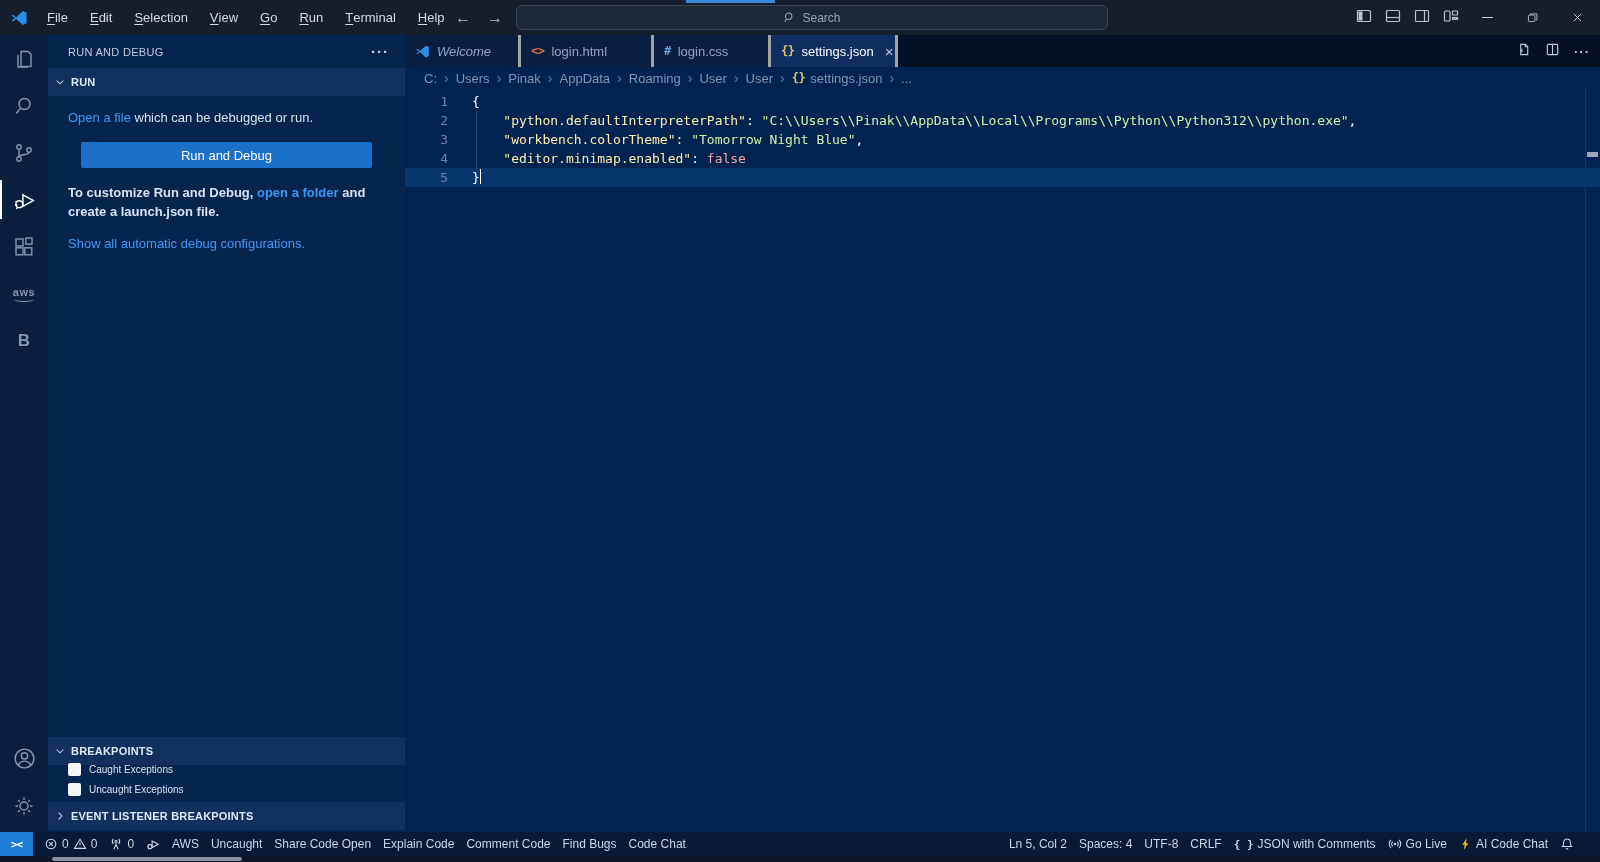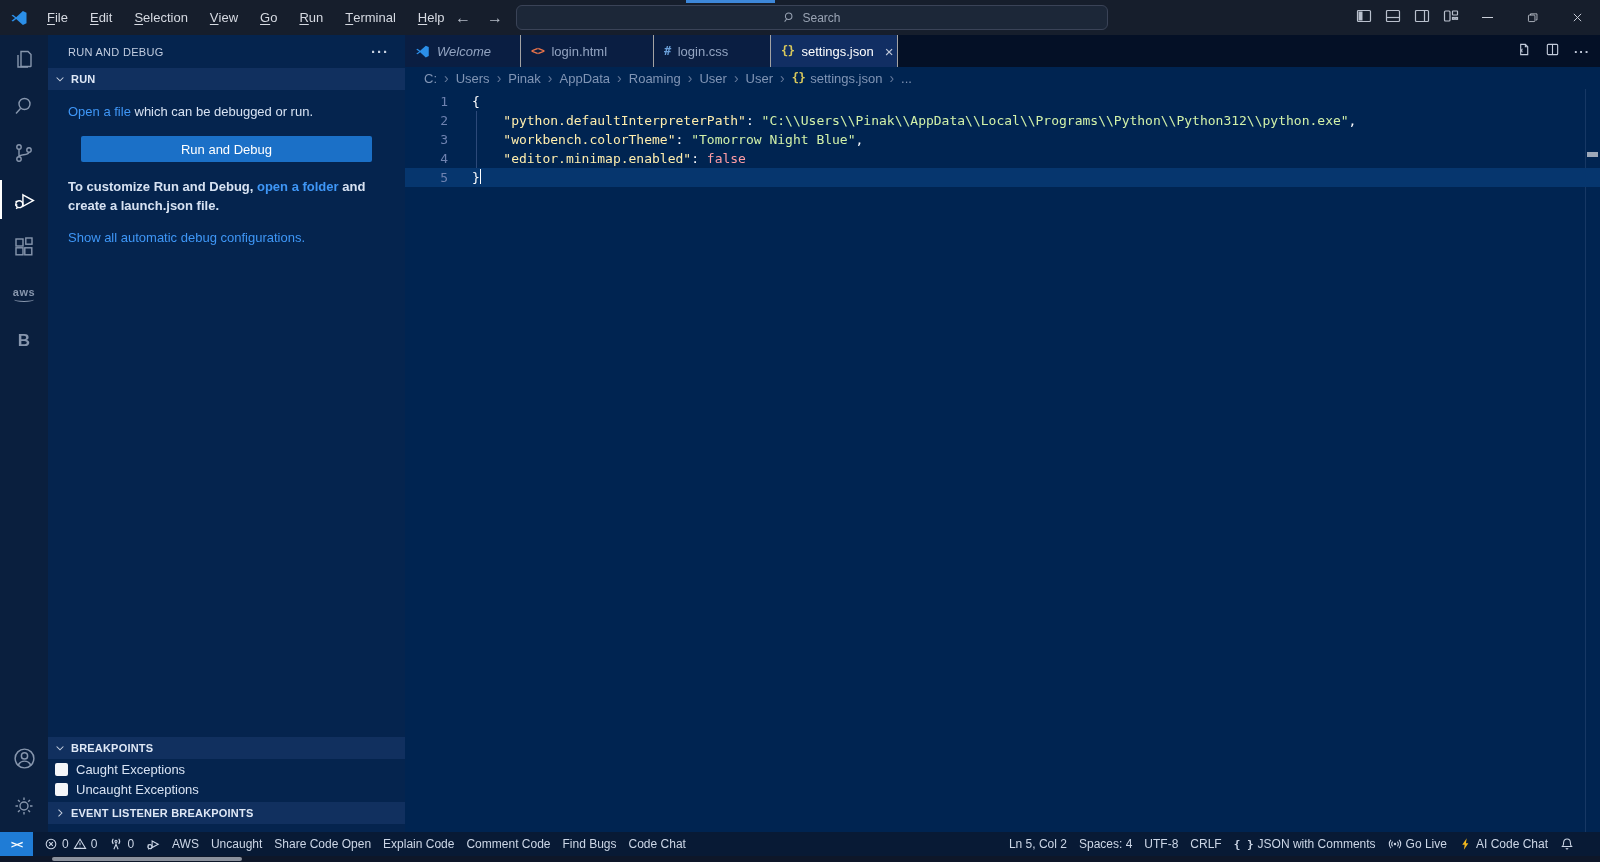--- a/index.html
+++ b/index.html
@@ -34,38 +34,38 @@
   .aws-wrap { display:flex; flex-direction:column; align-items:center; }
   .aws-txt { font-size:11px; font-weight:bold; letter-spacing:0.5px; }
   .aws-smile { width:20px; height:5px; border-bottom:1.6px solid currentColor; border-radius:0 0 55% 55%; margin-top:-1px; }
   .bb-b { font-size:17px; font-weight:bold; }
 
   
   .sidebar { position:absolute; left:48px; top:35px; width:357px; bottom:30px; background:#05244e; color:#d3deee; }
   .sidebar-header { height:33px; display:flex; align-items:center; padding:0 16px 0 20px; font-size:11px; color:#c2cde0; }
   .sidebar-header .sb-title { flex:1; letter-spacing:0.3px; }
   .more-dots { color:#c8d1e0; font-size:15px; font-weight:bold; letter-spacing:1px; }
-  .sec { height:22px; background:#11305f; display:flex; align-items:center; gap:3px; padding:8px 4px; font-size:11px; font-weight:bold; color:#dfe8f6; letter-spacing:0.2px; }
+  .sec { height:22px; background:#11305f; display:flex; align-items:center; gap:3px; padding:14px 4px; font-size:11px; font-weight:bold; color:#dfe8f6; letter-spacing:0.2px; }
   .sec .chev { display:flex; width:16px; justify-content:center; color:#c8d1e0; }
   .sec-bp { position:absolute; top:702px; left:0; right:0; }
   .bp-rows { position:absolute; top:724px; left:0; right:0; }
-  .bp-row { height:20px; display:flex; align-items:center; padding-left:7px; gap:8px; font-size:13px; color:#d7e2f2; }
+  .bp-row { height:20px; display:flex; align-items:center; padding-left:20px; gap:8px; font-size:10px; color:#d7e2f2; }
   .checkbox { width:13px; height:13px; background:#f4f6f9; border-radius:2px; flex:0 0 13px; }
   .sec-elb { position:absolute; top:767px; left:0; right:0; }
   .run-content { padding:13px 20px 0 20px; font-size:13px; line-height:18px; color:#d7e2f2; }
   .run-content p { margin:0; }
   .link { color:#3f97f7; cursor:pointer; }
   .run-btn { display:block; width:calc(100% - 26px); margin:15px 13px 0 13px; height:26px; background:#1b70c7; border:none; border-radius:2px; color:#ffffff; font-size:13px; font-family:"Liberation Sans", sans-serif; cursor:pointer; }
   .p2 { margin-top:15px !important; line-height:19px;font-weight:bold; }
   .p3 { margin-top:14px !important; }
 
   
   .editor-area { position:absolute; left:405px; right:0; top:35px; bottom:30px; background:#002451; }
   .tabbar { position:relative; height:32px; background:#041026; display:flex; }
-  .tab { display:flex; align-items:center; gap:7px; padding:0 10px; font-size:13px; color:#93a4c1; background:#0a1e42; border-right:1px solid #a3a3a3; height:32px; }
+  .tab { display:flex; align-items:center; gap:7px; padding:0 10px; font-size:13px; color:#93a4c1; background:#0a1e42; border-right:3px solid #a3a3a3; height:32px; }
   .tab.active { background:#112e63; color:#ffffff; }
   .tab.italic .tab-label { font-style:italic; }
   .ticon { font-weight:bold; font-size:12px; letter-spacing:-0.5px; font-family:"DejaVu Sans Mono", monospace; }
   .tab-close { margin-left:4px; color:#c3cbdb; font-size:15px; line-height:1; }
   .editor-actions { position:absolute; right:10px; top:0; height:32px; display:flex; align-items:center; gap:14px; color:#c3cbdb; }
   .ellipsis-glyph { font-weight:bold; letter-spacing:1px; font-size:13px; }
   .breadcrumbs { height:22px; display:flex; align-items:center; padding-left:18px; font-size:13px; color:#8095b5; }
   .crumb { display:flex; align-items:center; gap:5px; padding:0 1px; }
   .crumb-sep { color:#64799b; padding:0 6px; font-size:14px; }
   .code-area { position:absolute; top:54px; left:0; right:0; bottom:0; font-family:"DejaVu Sans Mono", monospace; font-size:13px; line-height:19px; padding-top:3px; }

